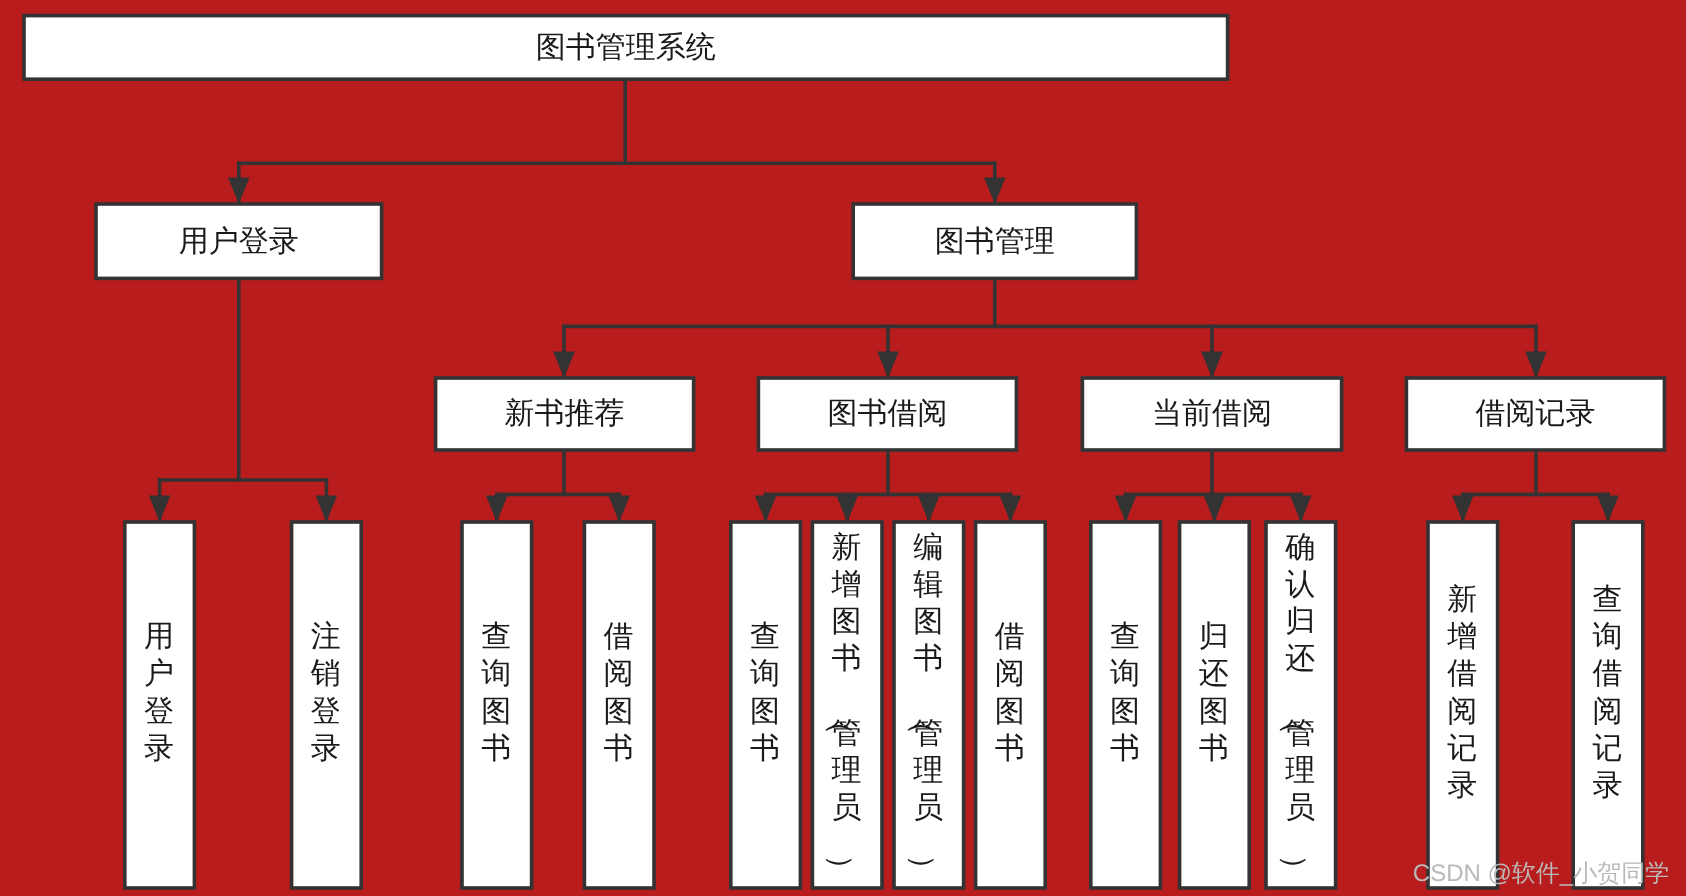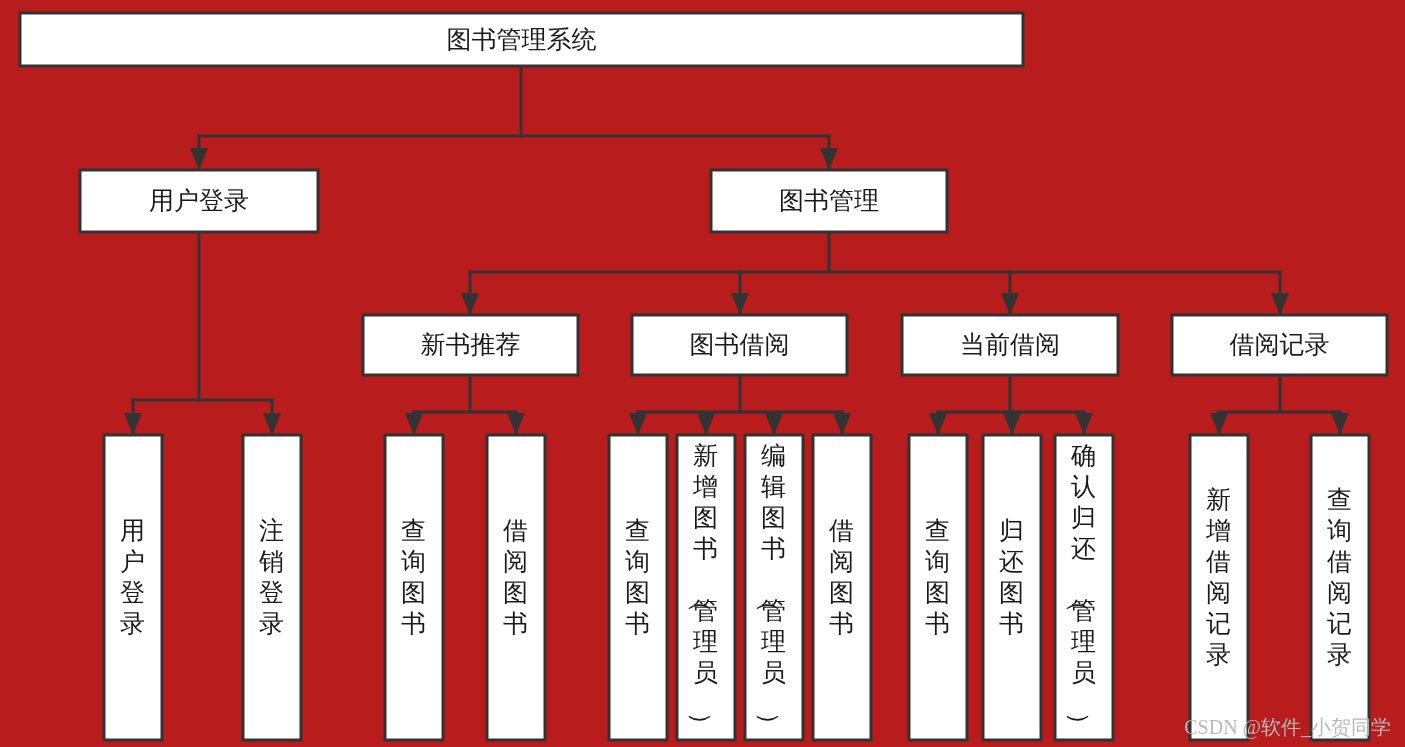--- a/index.html
+++ b/index.html
@@ -49,21 +49,21 @@
     font-size: 25px;
   }
   .label-v {
     font-size: 25px;
     letter-spacing: 3px;
   }
   .watermark-text {
     position: absolute;
     right: 14px;
     bottom: 6px;
-    font-family: Liberation Serif, serif;
+    font-family: Liberation Sans, sans-serif;
     font-size: 20px;
     color: #b9b9b9;
     white-space: nowrap;
     pointer-events: none;
   }
 </style>
 </head>
 <body>
 
 <div id="diagram-root">

